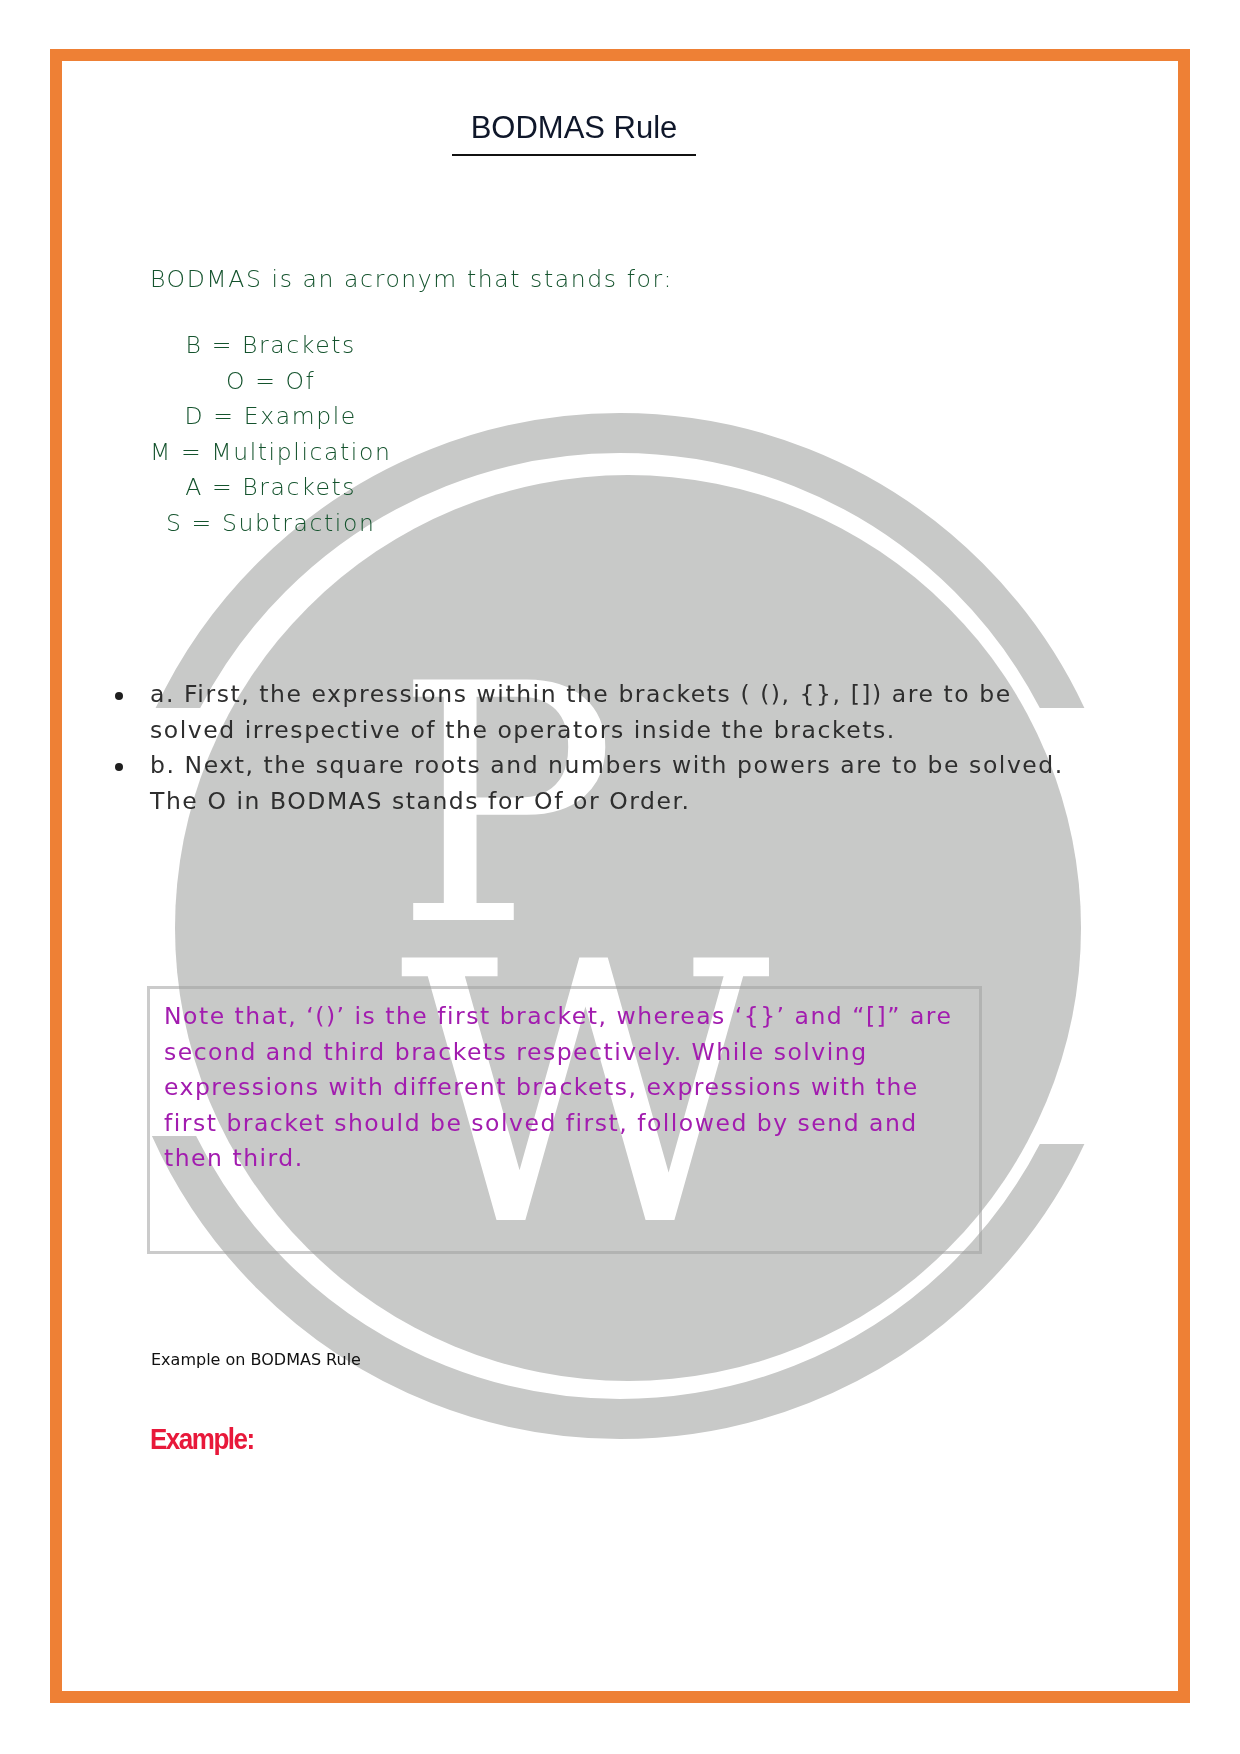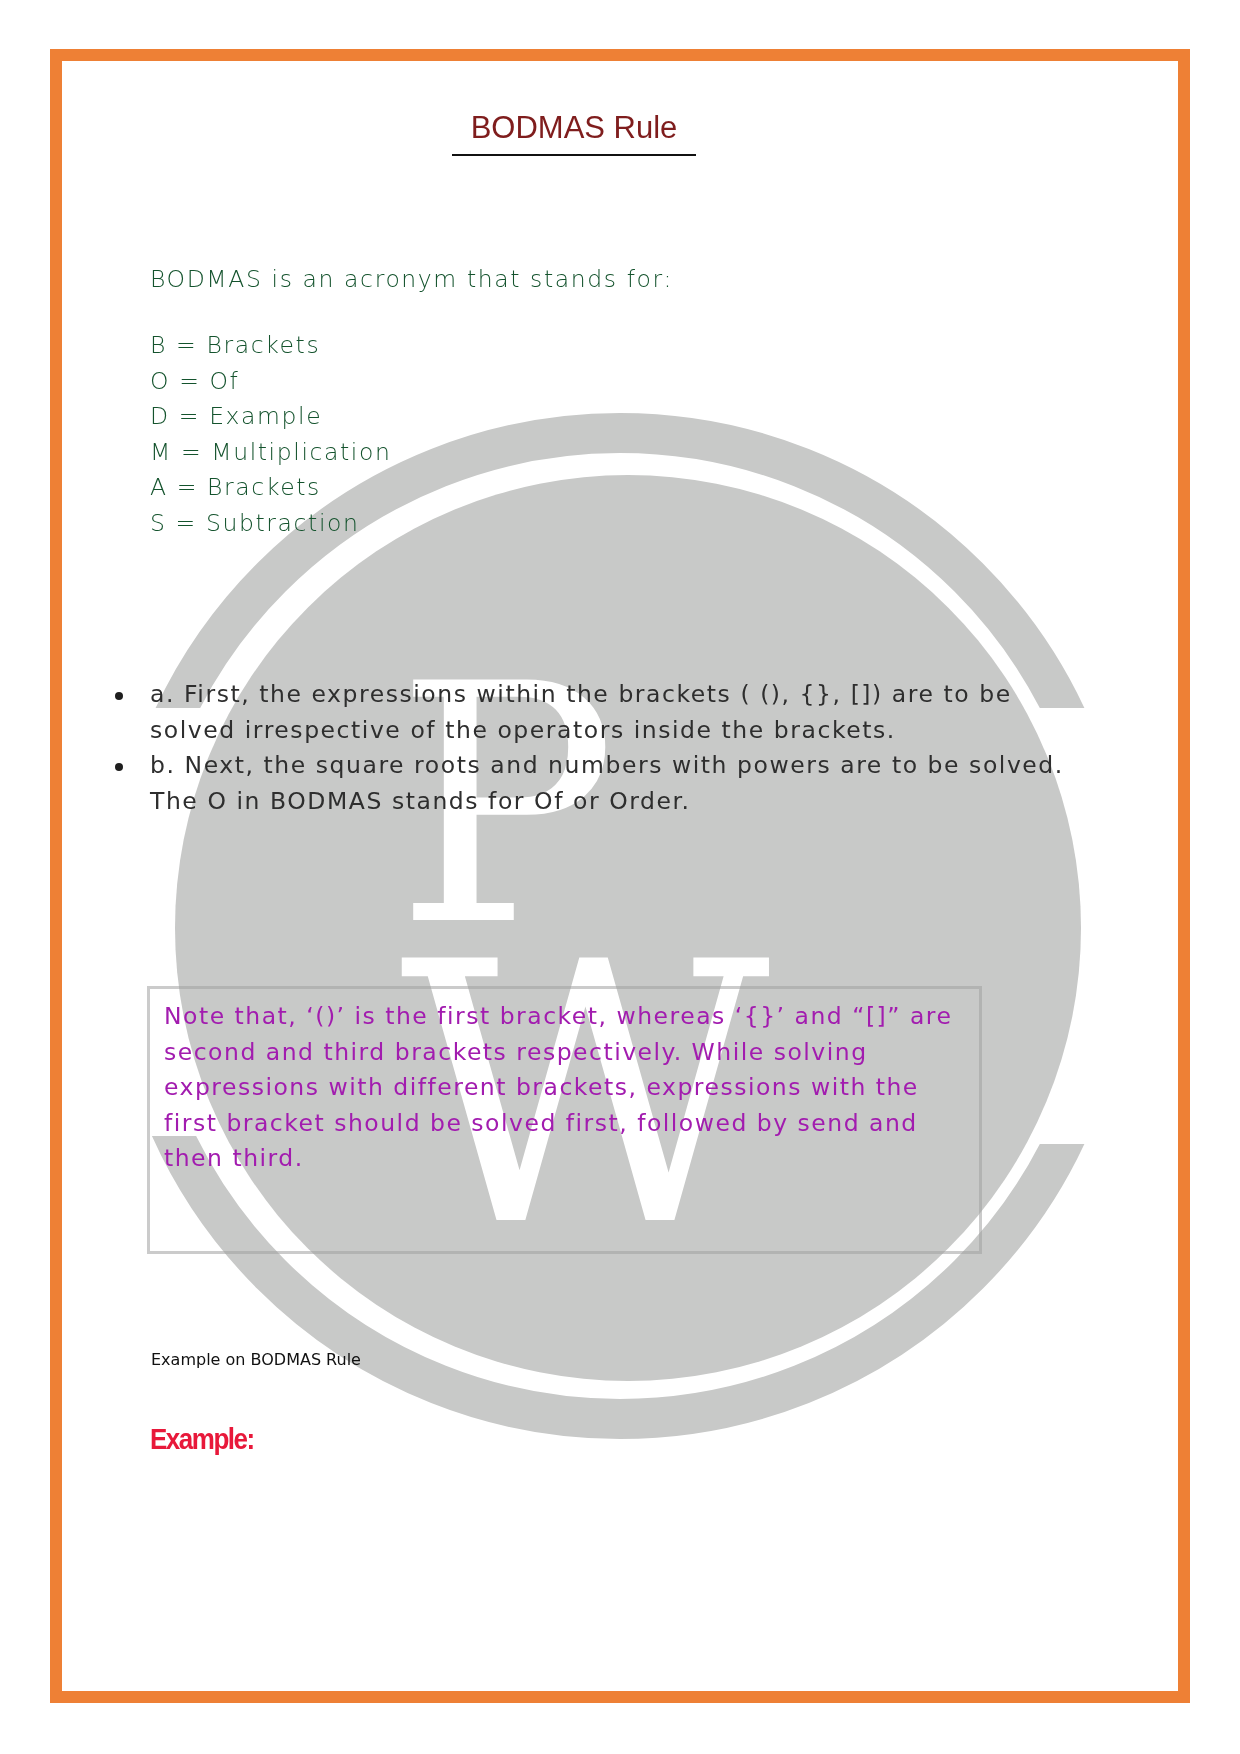--- a/index.html
+++ b/index.html
@@ -3,26 +3,26 @@
 <meta charset="utf-8">
 <style>
   html, body { margin: 0; padding: 0; background: #ffffff; }
   body { width: 1240px; height: 1754px; position: relative; overflow: hidden;
          font-family: "DejaVu Sans", sans-serif; color: #2b2b2b; }
   .frame { position: absolute; left: 50px; top: 49px; width: 1116px; height: 1630px;
            border: 12px solid #ee8035; box-sizing: content-box; }
   .watermark { position: absolute; left: 0; top: 0; width: 1240px; height: 1754px; z-index: 0; pointer-events: none; }
   .content { position: absolute; left: 0; top: 0; width: 1240px; height: 1754px; z-index: 1; }
   .title-wrap { position: absolute; left: 452px; top: 108px; width: 244px; text-align: center; }
-  .title { font-family: "Liberation Sans", sans-serif; font-size: 31px; color: #7f1d1d; display: block; line-height: 40px; }
+  .title { font-family: "Liberation Sans", sans-serif; font-size: 31px; color: #0f172a; display: block; line-height: 40px; }
   .title-rule { position: absolute; left: 452px; top: 154px; width: 244px; height: 2px; background: #111; }
   .txt { position: absolute; left: 150px; font-size: 23.5px; letter-spacing: 1.6px; color: #14532d; line-height: 35.5px; font-weight: 300; }
   .intro { top: 262px; }
   .acronym { top: 328px; margin: 0; padding: 0; list-style: none; }
-  .acronym li { height: 35.5px; }
+  .acronym li { height: 35.5px; text-align: center; }
   .para { top: 574px; width: 880px; }
   .bullets { position: absolute; left: 112px; top: 677px; width: 990px; margin: 0; padding: 0; list-style: none; }
   .bullets li { position: relative; padding-left: 38px; font-size: 23.5px; letter-spacing: 1.55px; line-height: 35.5px; color: #2e2e2e; }
   .bullets .dot { position: absolute; left: 3px; top: 15px; width: 8px; height: 8px; border-radius: 50%; background: #1e1e1e; }
   .note { position: absolute; left: 147px; top: 986px; width: 829px; height: 262px; border: 3px solid rgba(160,160,160,0.55); box-sizing: content-box; }
   .note-text { position: absolute; left: 14px; top: 10px; width: 800px; font-size: 23.5px; letter-spacing: 1.5px; line-height: 35.5px; color: #a21caf; margin: 0; }
   .example-heading { position: absolute; left: 151px; top: 1350px; font-size: 16px; color: #111; letter-spacing: 0; }
   .example-label { position: absolute; left: 150px; top: 1424px; font-family: "Liberation Sans", sans-serif; font-size: 26px; font-weight: bold; color: #e8183a; letter-spacing: -1.5px; transform: scaleY(1.1); }
 </style>
 </head>

